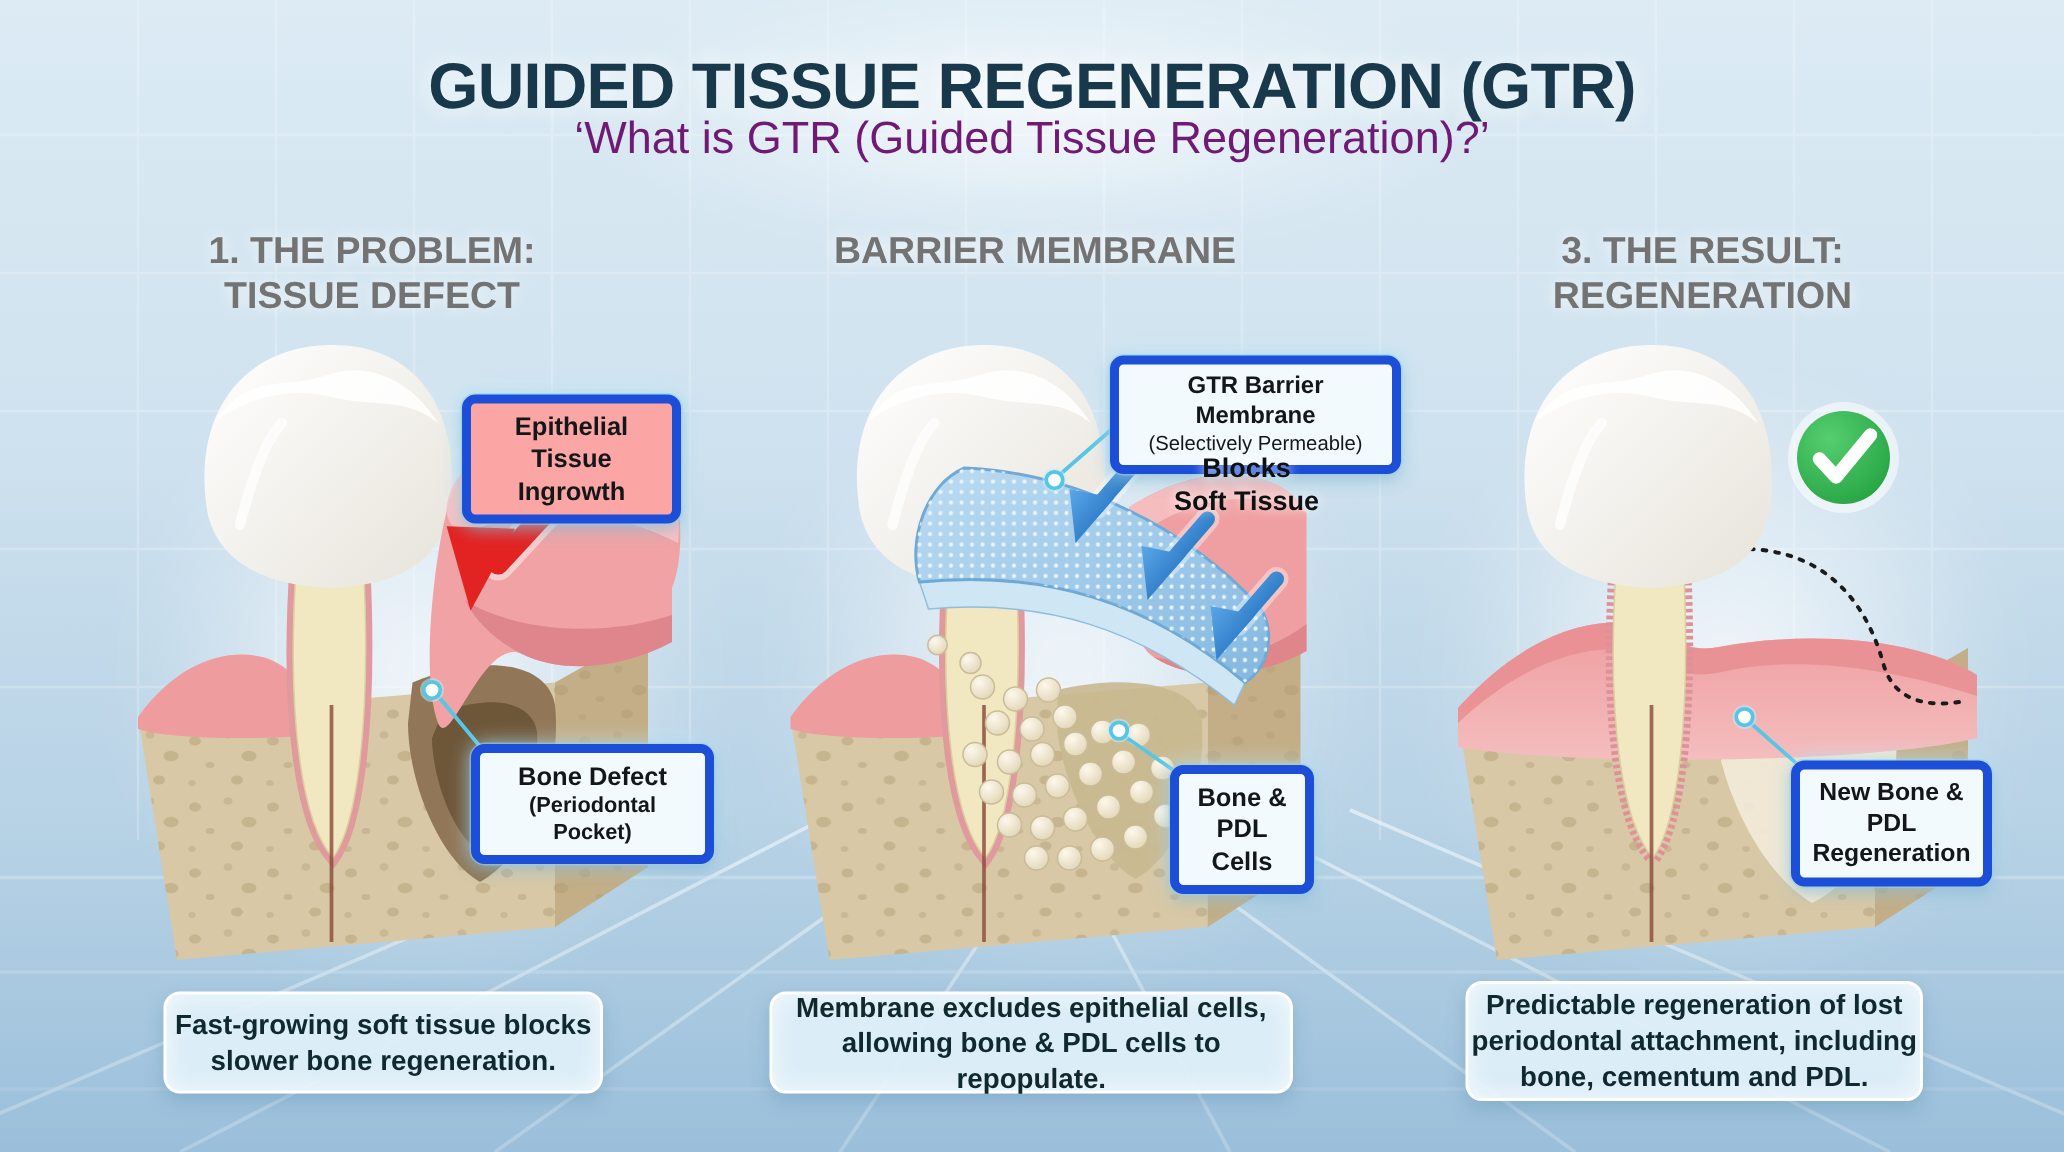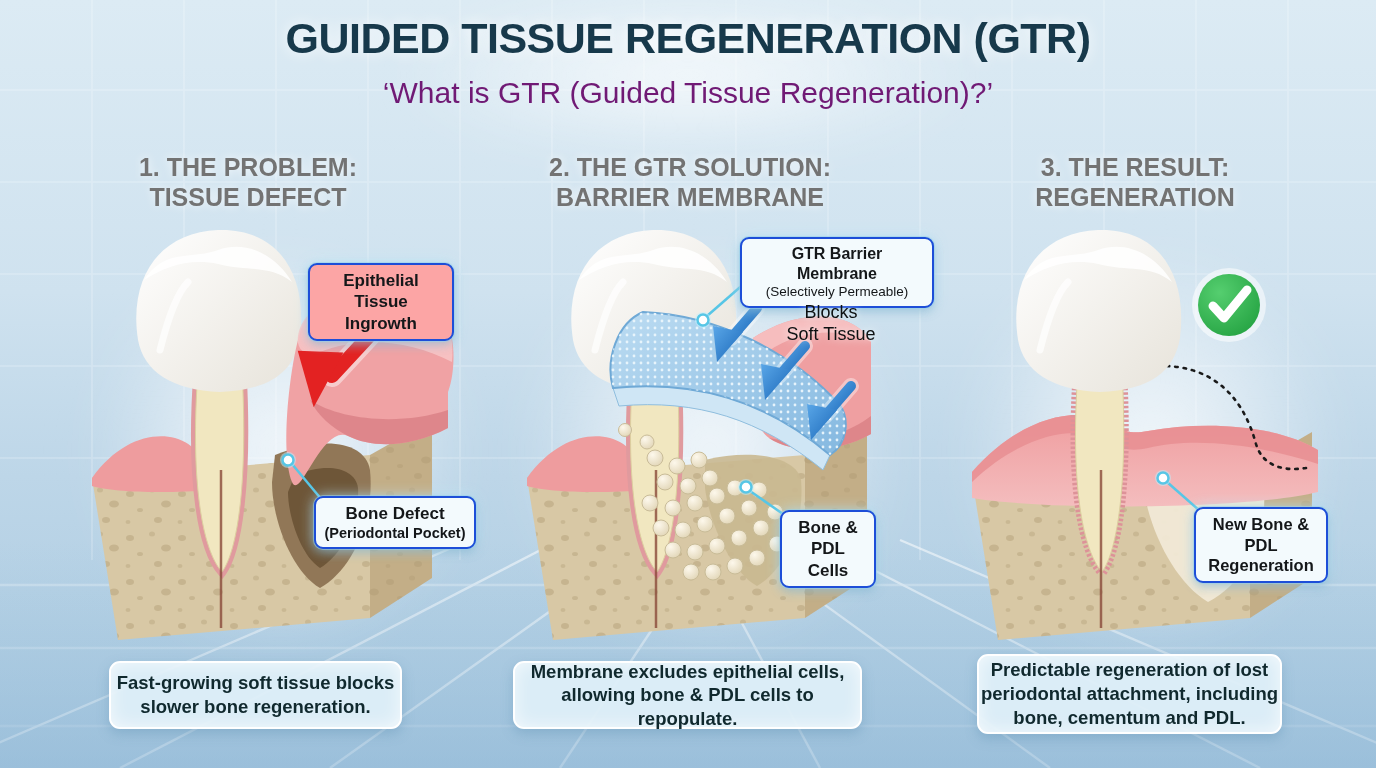--- a/index.html
+++ b/index.html
@@ -7,43 +7,43 @@
   body {
     font-family:"Liberation Sans", sans-serif;
     position:relative; overflow:hidden;
     background:linear-gradient(180deg,#dcebf4 0%, #cfe2ef 38%, #bdd6e8 62%, #a9c9e0 100%);
   }
   .stage { position:absolute; inset:0; }
   .glow { position:absolute; border-radius:50%; filter:blur(30px); background:radial-gradient(closest-side, rgba(255,255,255,.85), rgba(255,255,255,0)); }
   #bg-grid { position:absolute; inset:0; }
 
   .title {
-    position:absolute; top:14px; left:0; width:100%; text-align:center;
+    position:absolute; top:34px; left:0; width:100%; text-align:center;
     font-size:43px; font-weight:800; letter-spacing:-.5px; color:#17394b;
     text-shadow:0 0 14px rgba(255,255,255,.9);
   }
   .subtitle {
     position:absolute; top:76px; left:0; width:100%; text-align:center;
     font-size:30px; font-weight:400; color:#701a75;
   }
   .panel-heading {
     position:absolute; text-align:center; font-size:25px; font-weight:700;
     color:#737373; line-height:1.18; text-shadow:0 0 10px rgba(255,255,255,.8);
   }
   .callout {
     position:absolute; text-align:center; background:#f3fafd;
-    border:2px solid #1d4ed8; border-radius:9px; padding:5px 8px;
+    border:6px solid #1d4ed8; border-radius:9px; padding:5px 8px;
     box-shadow:0 0 0 1px rgba(150,210,235,.55), 0 4px 10px rgba(90,140,175,.35), 0 0 14px rgba(190,235,250,.8);
     color:#141719;
   }
   .callout .l1 { font-size:17px; font-weight:700; line-height:1.25; }
   .callout .l2 { font-size:14.5px; font-weight:700; line-height:1.25; }
   .callout .l2.thin { font-size:13.5px; font-weight:400; }
   .callout.pink { background:#fca5a5; }
-  .freetext { position:absolute; text-align:center; font-size:18px; font-weight:400; color:#0d1112; line-height:1.22; text-shadow:0 0 8px rgba(255,255,255,.9);}
+  .freetext { position:absolute; text-align:center; font-size:18px; font-weight:700; color:#0d1112; line-height:1.22; text-shadow:0 0 8px rgba(255,255,255,.9);}
   .caption {
     position:absolute; text-align:center; background:rgba(224,240,248,.92);
     border:2px solid #ffffff; border-radius:11px;
     box-shadow:0 5px 12px rgba(90,140,175,.35), inset 0 0 18px rgba(255,255,255,.7);
     font-size:18.5px; font-weight:700; color:#10292e; line-height:1.28;
     display:flex; flex-direction:column; justify-content:center;
   }
   svg { position:absolute; overflow:visible; }
 </style>
 </head>
@@ -83,21 +83,20 @@
   <div class="glow" style="left:960px; top:250px; width:380px; height:400px;"></div>
 
   <div class="title">GUIDED TISSUE REGENERATION (GTR)</div>
   <div class="subtitle">‘What is GTR (Guided Tissue Regeneration)?’</div>
 
   <div class="panel-heading" style="left:98px; top:153px; width:300px;">
     <div>1. THE PROBLEM:</div>
     <div>TISSUE DEFECT</div>
   </div>
   <div class="panel-heading" style="left:540px; top:153px; width:300px;">
-    <div>2. THE GTR SOLUTION:</div>
     <div>BARRIER MEMBRANE</div>
   </div>
   <div class="panel-heading" style="left:985px; top:153px; width:300px;">
     <div>3. THE RESULT:</div>
     <div>REGENERATION</div>
   </div>
 
   <svg style="left:70px; top:220px;" width="400" height="430" viewBox="0 0 400 430">
     <defs>
       <pattern id="spk1" patternUnits="userSpaceOnUse" width="52" height="44">

